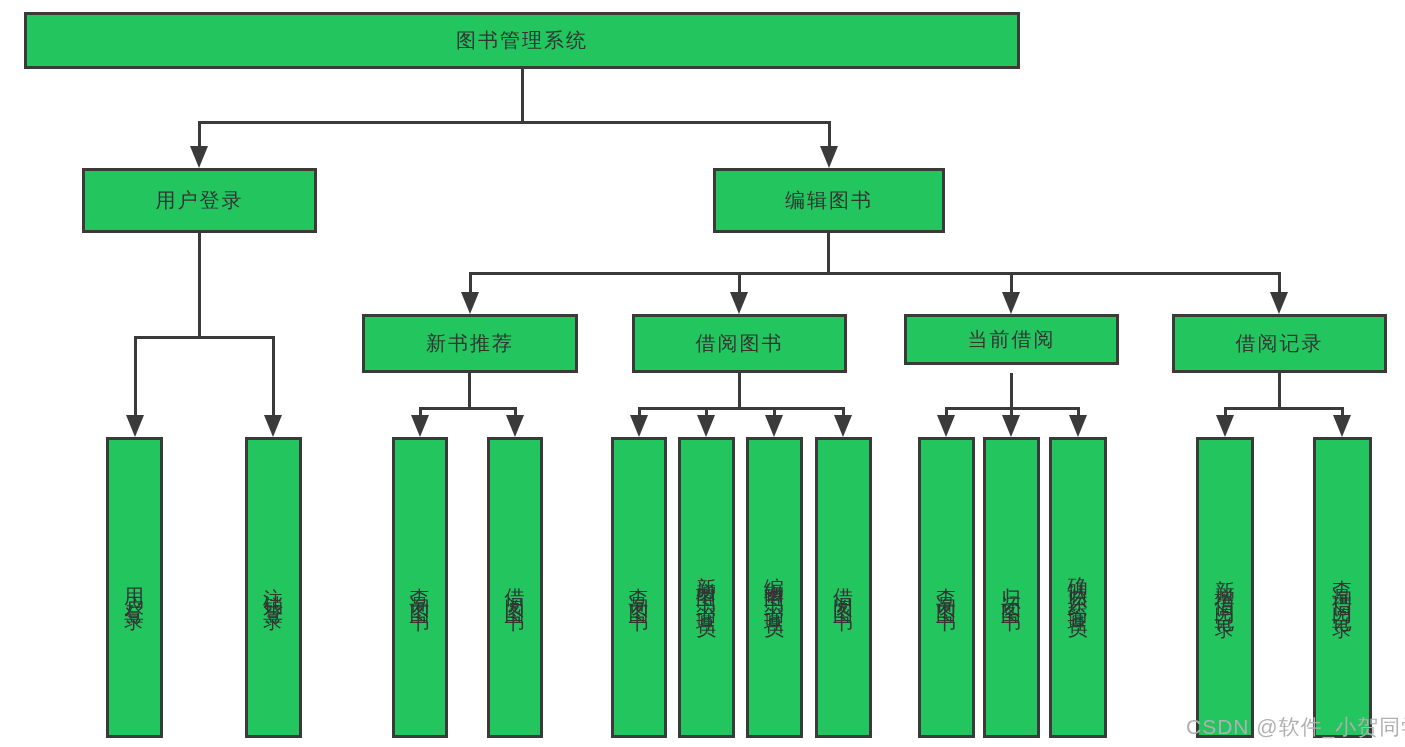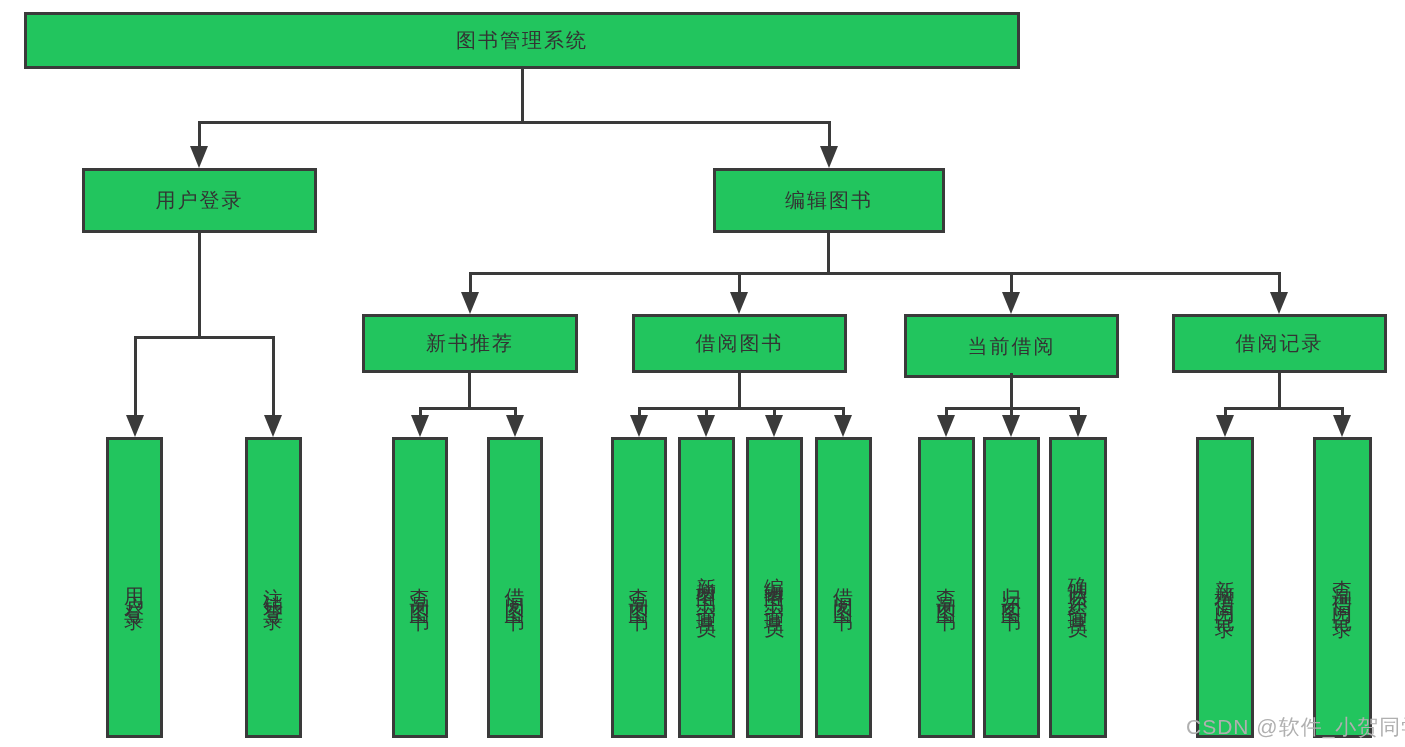--- a/index.html
+++ b/index.html
@@ -59,21 +59,21 @@
   </div>
 
   <div class="box" style="left:362px;top:314px;width:216px;height:59px;">
     <span class="h-label">新书推荐</span>
   </div>
 
   <div class="box" style="left:632px;top:314px;width:215px;height:59px;">
     <span class="h-label">借阅图书</span>
   </div>
 
-  <div class="box" style="left:904px;top:314px;width:215px;height:64px;">
+  <div class="box" style="left:904px;top:314px;width:215px;height:51px;">
     <span class="h-label">当前借阅</span>
   </div>
 
   <div class="box" style="left:1172px;top:314px;width:215px;height:59px;">
     <span class="h-label">借阅记录</span>
   </div>
 
   <div class="box" style="left:106px;top:437px;width:57px;height:301px;">
     <span class="v-label">用户登录</span>
   </div>

